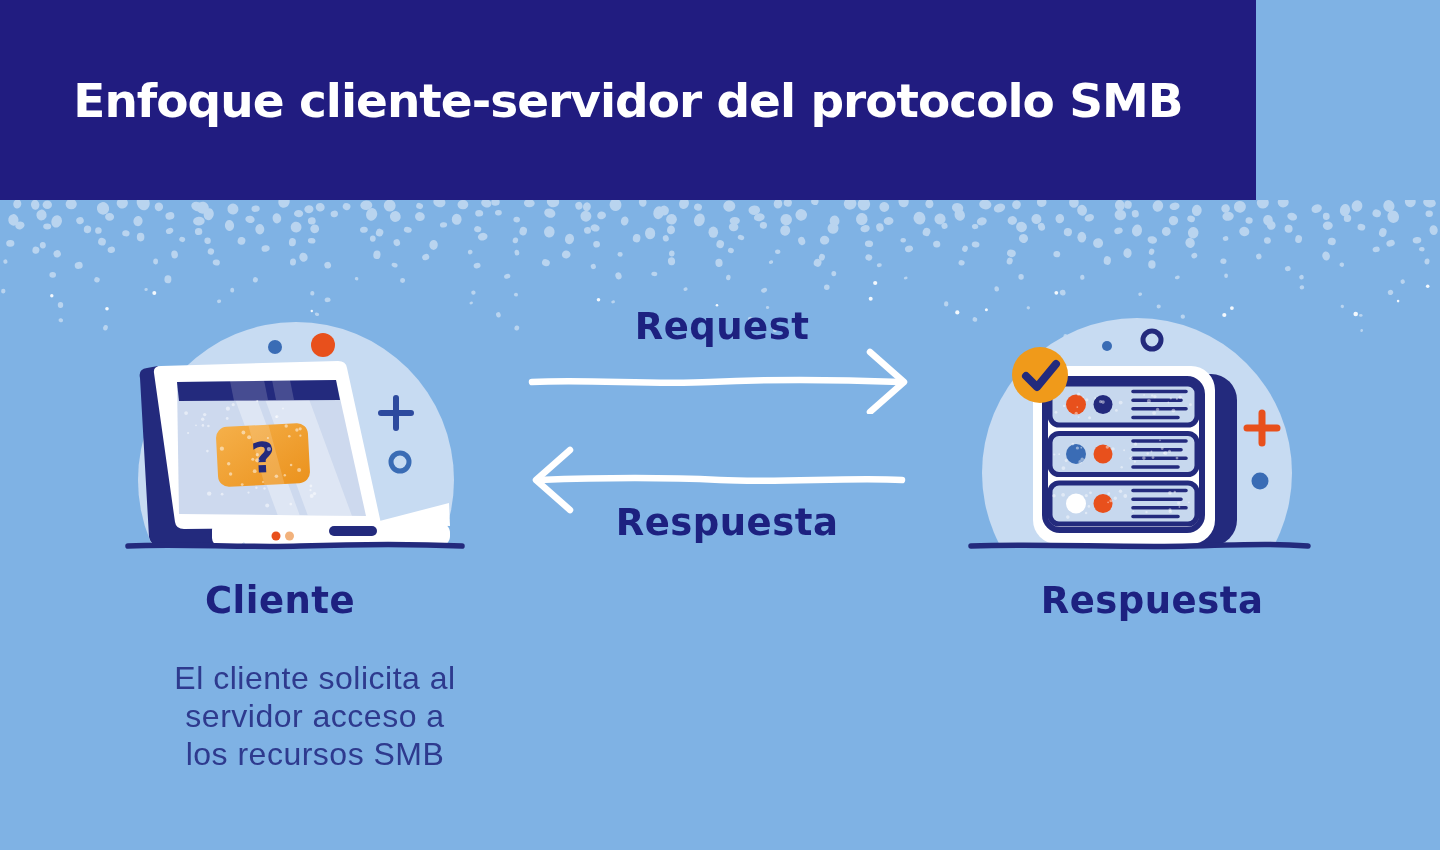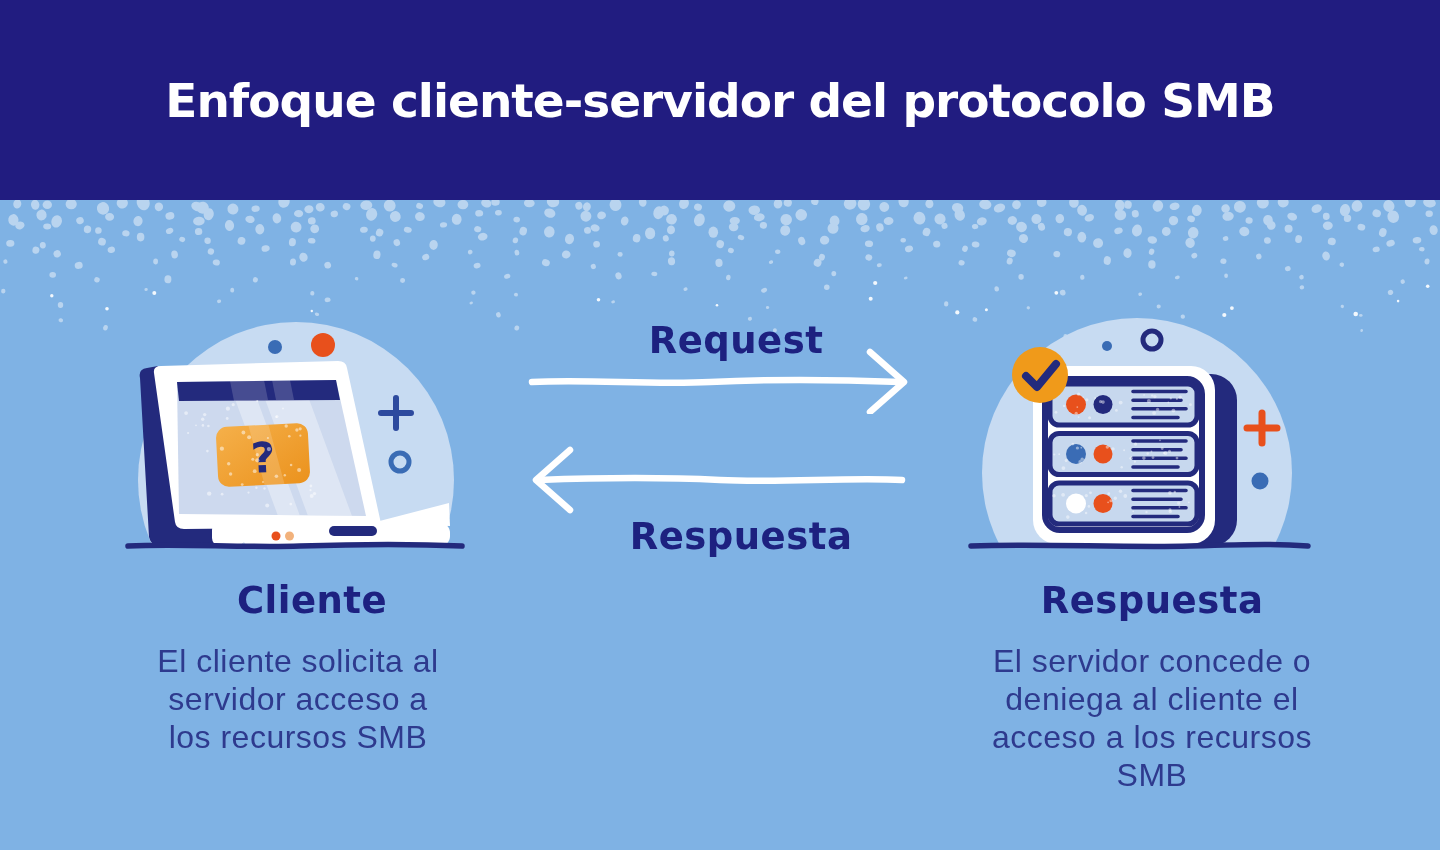--- a/index.html
+++ b/index.html
@@ -1,42 +1,42 @@
 <!DOCTYPE html>
 <html style="--header_bg: #211c80; --canvas_bg: #7fb2e4; --texture_dot: #b9d4ef; --halo: #c7dbf2; --navy: #232a7d; --heading_text: #1d2180; --body_text: #2e3a8e; --decor_blue: #2d4a9e; --accent_blue: #3a6cb5; --accent_orange: #e8501c; --badge_orange: #f09a1a; --panel_orange: #efa030; --tray_blue: #c7d8ee; --screen_blue: #cdd9ee; --peach: #f2b27c; --arrow_white: #ffffff;"><head>
 <meta charset="utf-8">
 <style>
   html,body{margin:0;padding:0;background:#6fa6dd;}
   .stage{position:relative;width:1440px;height:850px;overflow:hidden;
          background:var(--canvas_bg,#7fb2e4);
          font-family:"DejaVu Sans","Liberation Sans",sans-serif;}
-  .banner{position:absolute;left:0;top:0;width:1440px;height:200px;
+  .banner{position:absolute;left:0;top:0;width:1256px;height:200px;
           background:var(--header_bg,#211c80);
           display:flex;align-items:center;justify-content:center;}
   .title{margin:0;color:#fff;font-size:47px;font-weight:bold;
          letter-spacing:-1px;white-space:nowrap;}
   .texture{position:absolute;left:0;top:200px;width:1440px;height:150px;}
   .illu{position:absolute;width:400px;height:252px;}
   .client-illu{left:100px;top:300px;}
   .server-illu{left:950px;top:300px;}
-  .label{position:absolute;width:400px;margin:16px;text-align:center;font-weight:bold;
+  .label{position:absolute;width:400px;margin:2px;text-align:center;font-weight:bold;
          font-size:37px;color:var(--heading_text,#1d2180);letter-spacing:.5px;}
   .request{left:520px;top:303px;}
   .response{left:525px;top:499px;}
   .arrow{position:absolute;width:400px;height:68px;}
   .arrow-right{left:520px;top:346px;}
   .arrow-left{left:520px;top:446px;}
   .arrow path{stroke:var(--arrow_white,#fff);stroke-width:6.5;fill:none;
               stroke-linecap:round;stroke-linejoin:round;}
   .panel-heading{position:absolute;margin:0;width:400px;text-align:center;
                  font-size:37px;font-weight:bold;color:var(--heading_text,#1d2180);
                  letter-spacing:.5px;}
-  .client-heading{left:112px;top:579px;}
+  .client-heading{left:80px;top:579px;}
   .server-heading{left:952px;top:579px;}
-  .desc{position:absolute;margin:0;text-align:center;white-space:pre-line;
+  .desc{position:absolute;margin:17px;text-align:center;white-space:pre-line;
         font-family:"Liberation Sans",sans-serif;font-size:32px;line-height:38px;
         color:var(--body_text,#2e3a8e);letter-spacing:.5px;}
   .client-desc{left:78px;top:642px;width:440px;}
   .server-desc{left:922px;top:642px;width:460px;}
 
   
   .f-navy{fill:var(--navy,#232a7d);}
   .f-white{fill:#ffffff;}
   .f-halo{fill:var(--halo,#c7dbf2);}
   .f-steel{fill:var(--accent_blue,#3a6cb5);}
@@ -639,18 +639,14 @@
   </svg>
 
   <p class="label response">Respuesta</p>
 
   <h2 class="panel-heading client-heading">Cliente</h2>
   <p class="desc client-desc">El cliente solicita al
 servidor acceso a
 los recursos SMB</p>
 
   <h2 class="panel-heading server-heading">Respuesta</h2>
-  <p class="desc server-desc">El servidor concede o
-deniega al cliente el
-acceso a los recursos
-SMB</p>
 
 </div>
 
 </body></html>

